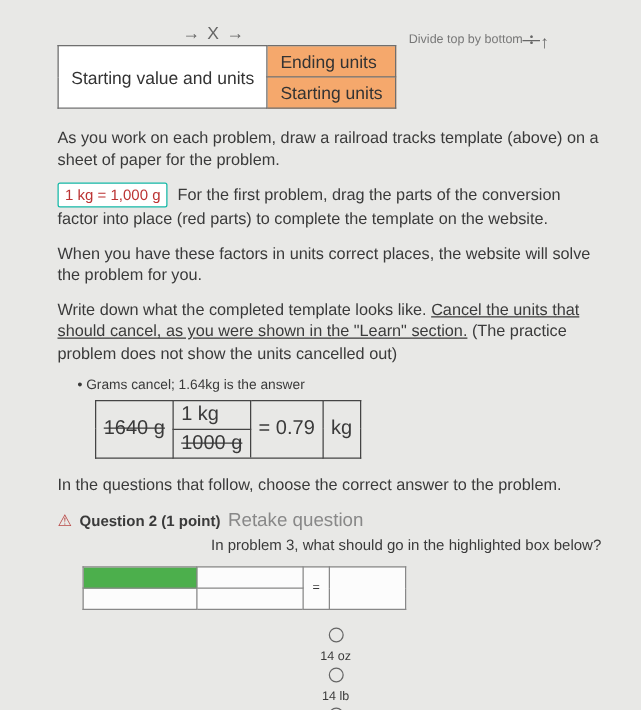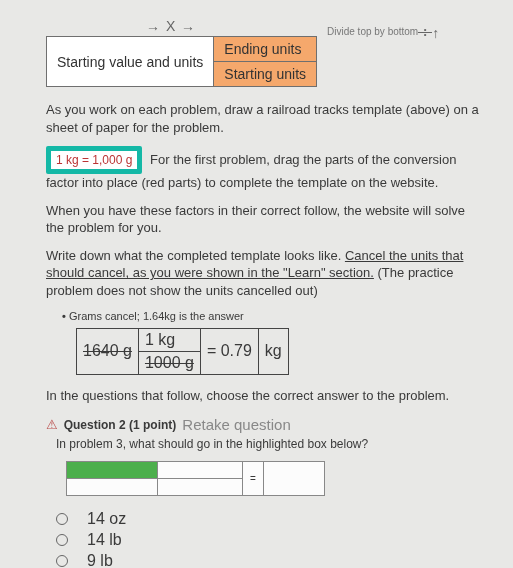--- a/index.html
+++ b/index.html
@@ -59,21 +59,21 @@
     flex-direction: column;
     align-items: center;
   }
   .divide-sym .dot { font-size: 8px; line-height: 0.5; }
   .divide-sym .bar { width: 14px; border-top: 1px solid #666; }
   .up-arrow { font-size: 14px; color: #666; line-height: 1; margin-top: 4px; }
   .para { margin: 10px 0; line-height: 1.35; }
   .badge {
     display: inline-block;
     background: #fff;
-    border: 5px solid #14b8a6;
+    border: 1px solid #14b8a6;
     color: #b33;
     padding: 1px 5px;
     font-size: 12px;
     border-radius: 2px;
     margin-right: 4px;
   }
   .underline { text-decoration: underline; }
   .bullet {
     margin: 6px 0 6px 16px;
     font-size: 11px;
@@ -105,41 +105,43 @@
     color: #b94a48;
     font-size: 13px;
   }
   .retake {
     font-size: 15px;
     color: #888;
   }
   .prompt {
     margin: 4px 0 10px 10px;
     font-size: 12px;
+    text-align: right;
   }
   .answer-box {
     border-collapse: collapse;
     margin: 0 0 14px 20px;
   }
   .answer-box td {
     border: 1px solid #888;
     height: 16px;
     padding: 0;
   }
   .hl { background: #4caf4c; width: 90px; }
   .wc { background: #fcfcfc; width: 84px; }
   .eq { width: 20px; text-align: center; font-size: 10px; background:#fcfcfc; }
   .res { width: 60px; background:#fcfcfc; }
   .choices { margin-left: 10px; }
   .choice {
     display: flex;
     align-items: center;
-    gap: 19px;
+    gap: 6px;
     margin: 3px 0;
-    font-size: 16px;
+    font-size: 10px;
+    flex-direction: column;
   }
   .radio {
     width: 12px; height: 12px;
     border: 1px solid #666;
     border-radius: 50%;
     box-sizing: border-box;
     display: inline-block;
   }
 </style>
 </head>
@@ -173,21 +175,21 @@
     </div>
   </div>
 
   <div class="para">As you work on each problem, draw a railroad tracks template (above) on a sheet of paper for the problem.</div>
 
   <div class="para">
     <span class="badge">1 kg = 1,000 g</span>
     <span>For the first problem, drag the parts of the conversion factor into place (red parts) to complete the template on the website.</span>
   </div>
 
-  <div class="para">When you have these factors in their correct follow, the website will solve the problem for you.</div>
+  <div class="para">When you have these factors in units correct places, the website will solve the problem for you.</div>
 
   <div class="para">
     <span>Write down what the completed template looks like. </span><span class="underline">Cancel the units that should cancel, as you were shown in the "Learn" section.</span><span> (The practice problem does not show the units cancelled out)</span>
   </div>
 
   <div class="bullet">Grams cancel; 1.64kg is the answer</div>
 
   <table class="example-table">
     <tbody>
         <tr>

